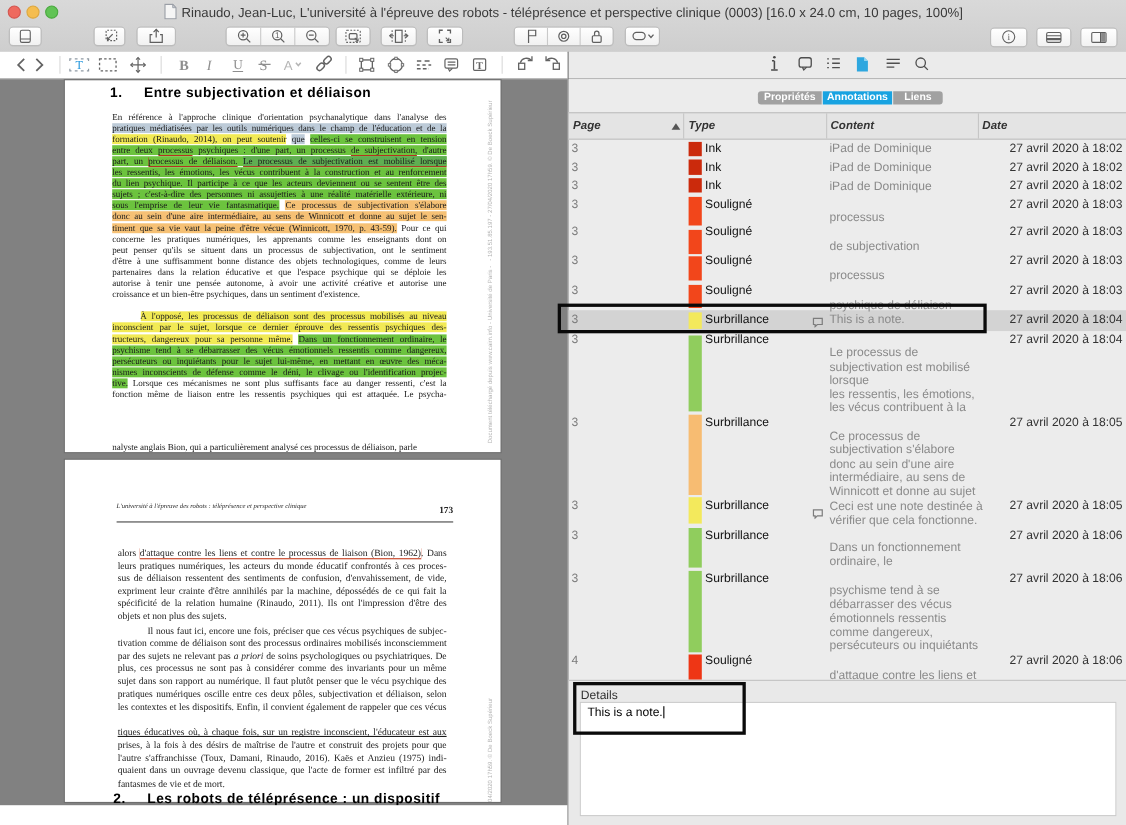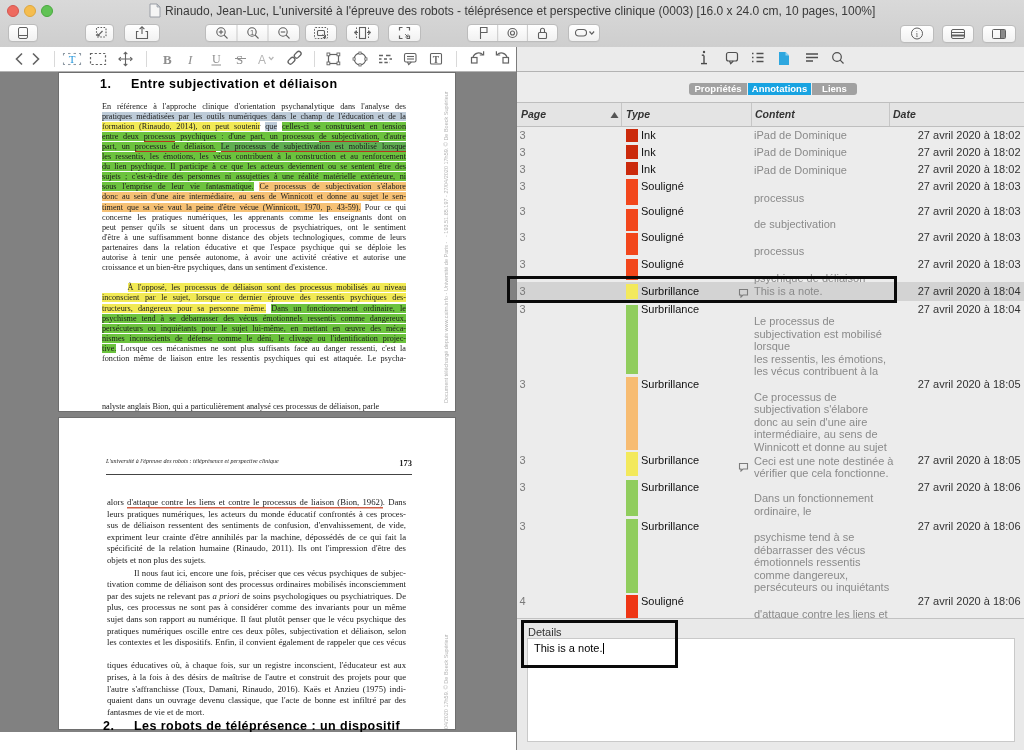--- a/index.html
+++ b/index.html
@@ -304,21 +304,21 @@
     <div class="pline" style="top:49.1px;"><span class="hl-y">formation (Rinaudo, 2014), on peut soutenir</span> <span class="hl-b">que</span> <span class="hl-g">celles-ci se construisent en tension</span></div>
     <div class="pline" style="top:59.15px;"><span class="hl-g">entre deux <span class="ul-r">processus</span> psychiques : d'une part, un processus <span class="ul-r">de subjectivation,</span> d'autre</span></div>
     <div class="pline" style="top:69.2px;"><span class="hl-g">part, un <span class="ul-r">processus de déliaison.</span> <span class="ul-r" style="background:#5fae52;">Le processus de subjectivation est mobilisé lorsque</span></span></div>
     <div class="pline" style="top:79.25px;"><span class="hl-g">les ressentis, les émotions, les vécus contribuent à la construction et au renforcement</span></div>
     <div class="pline" style="top:89.3px;"><span class="hl-g">du lien psychique. Il participe à ce que les acteurs deviennent ou se sentent être des</span></div>
     <div class="pline" style="top:99.35px;"><span class="hl-g">sujets ; c'est-à-dire des personnes ni assujetties à une réalité matérielle extérieure, ni</span></div>
     <div class="pline" style="top:109.4px;"><span class="hl-g">sous l'emprise de leur vie fantasmatique.</span> <span class="hl-o">Ce processus de subjectivation s'élabore</span></div>
     <div class="pline" style="top:119.45px;"><span class="hl-o">donc au sein d'une aire intermédiaire, au sens de Winnicott et donne au sujet le sen-</span></div>
     <div class="pline" style="top:129.5px;"><span class="hl-o">timent que sa vie vaut la peine d'être vécue (Winnicott, 1970, p. 43-59).</span> Pour ce qui</div>
     <div class="pline" style="top:139.55px;">concerne les pratiques numériques, les apprenants comme les enseignants dont on</div>
-    <div class="pline" style="top:149.6px;">peut penser qu'ils se situent dans un processus de psychiatriques, ont le sentiment</div>
+    <div class="pline" style="top:149.6px;">peut penser qu'ils se situent dans un processus de subjectivation, ont le sentiment</div>
     <div class="pline" style="top:159.65px;">d'être à une suffisamment bonne distance des objets technologiques, comme de leurs</div>
     <div class="pline" style="top:169.7px;">partenaires dans la relation éducative et que l'espace psychique qui se déploie les</div>
     <div class="pline" style="top:179.75px;">autorise à tenir une pensée autonome, à avoir une activité créative et autorise une</div>
     <div class="pline" style="top:189.8px;text-align-last:left;">croissance et un bien-être psychiques, dans un sentiment d'existence.</div>
     <div class="pline" style="top:210.4px;left:68.5px;width:278.5px;"><span class="hl-y">À l'opposé, les processus de déliaison sont des processus mobilisés au niveau</span></div>
     <div class="pline" style="top:220.45px;"><span class="hl-y">inconscient par le sujet, lorsque ce dernier éprouve des ressentis psychiques des-</span></div>
     <div class="pline" style="top:230.5px;"><span class="hl-y">tructeurs, dangereux pour sa personne même.</span> <span class="hl-g">Dans un fonctionnement ordinaire, le</span></div>
     <div class="pline" style="top:240.55px;"><span class="hl-g">psychisme tend à se débarrasser des vécus émotionnels ressentis comme dangereux,</span></div>
     <div class="pline" style="top:250.6px;"><span class="hl-g">persécuteurs ou inquiétants pour le sujet lui-même, en mettant en œuvre des méca-</span></div>
     <div class="pline" style="top:260.65px;"><span class="hl-g">nismes inconscients de défense comme le déni, le clivage ou l'identification projec-</span></div>
@@ -336,24 +336,24 @@
     <div class="pl2 pline" style="top:113.8px;">expriment leur crainte d'être annihilés par la machine, dépossédés de ce qui fait la</div>
     <div class="pl2 pline" style="top:125.4px;">spécificité de la relation humaine (Rinaudo, 2011). Ils ont l'impression d'être des</div>
     <div class="pl2 pline" style="top:137px;text-align-last:left;">objets et non plus des sujets.</div>
     <div class="pl2 pline" style="top:149.6px;left:75px;width:272px;">Il nous faut ici, encore une fois, préciser que ces vécus psychiques de subjec-</div>
     <div class="pl2 pline" style="top:161.2px;">tivation comme de déliaison sont des processus ordinaires mobilisés inconsciemment</div>
     <div class="pl2 pline" style="top:172.8px;">par des sujets ne relevant pas <i>a priori</i> de soins psychologiques ou psychiatriques. De</div>
     <div class="pl2 pline" style="top:184.4px;">plus, ces processus ne sont pas à considérer comme des invariants pour un même</div>
     <div class="pl2 pline" style="top:196px;">sujet dans son rapport au numérique. Il faut plutôt penser que le vécu psychique des</div>
     <div class="pl2 pline" style="top:207.6px;">pratiques numériques oscille entre ces deux pôles, subjectivation et déliaison, selon</div>
     <div class="pl2 pline" style="top:219.2px;">les contextes et les dispositifs. Enfin, il convient également de rappeler que ces vécus</div>
-    <div class="pl2 pline" style="top:242.4px;">tiques éducatives où, à chaque fois, sur un registre inconscient, l'éducateur est aux</div>
+    <div class="pl2 pline" style="top:242.4px;text-decoration:underline;">tiques éducatives où, à chaque fois, sur un registre inconscient, l'éducateur est aux</div>
     <div class="pl2 pline" style="top:254px;">prises, à la fois à des désirs de maîtrise de l'autre et construit des projets pour que</div>
     <div class="pl2 pline" style="top:265.6px;">l'autre s'affranchisse (Toux, Damani, Rinaudo, 2016). Kaës et Anzieu (1975) indi-</div>
-    <div class="pl2 pline" style="top:277.2px;">quaient dans un ouvrage devenu classique, que l'acte de bonne est infiltré par des</div>
+    <div class="pl2 pline" style="top:277.2px;">quaient dans un ouvrage devenu classique, que l'acte de former est infiltré par des</div>
     <div class="pl2 pline" style="top:288.8px;text-align-last:left;">fantasmes de vie et de mort.</div>
     <div class="abs" style="left:44px;top:300.5px;width:360px;font-family:'Liberation Sans',sans-serif;font-weight:bold;font-size:12.5px;letter-spacing:.45px;color:#000;">2.&nbsp;&nbsp;&nbsp;&nbsp;&nbsp;Les robots de téléprésence : un dispositif</div>
     <div class="rot" style="left:384px;top:311px;">04/2020 17h59. © De Boeck Supérieur</div>
   </div>
   <div class="abs" style="left:0;top:732px;width:516px;height:18px;background:#ffffff;"></div>
   <div id="vdiv" class="abs"></div>
 
   <div id="rpanel" class="abs">
     <div class="tab" style="left:172px;width:58px;border-radius:3px 0 0 3px;">Propriétés</div>
     <div class="tab" style="left:231px;width:63px;background:#18a3e1;">Annotations</div>

